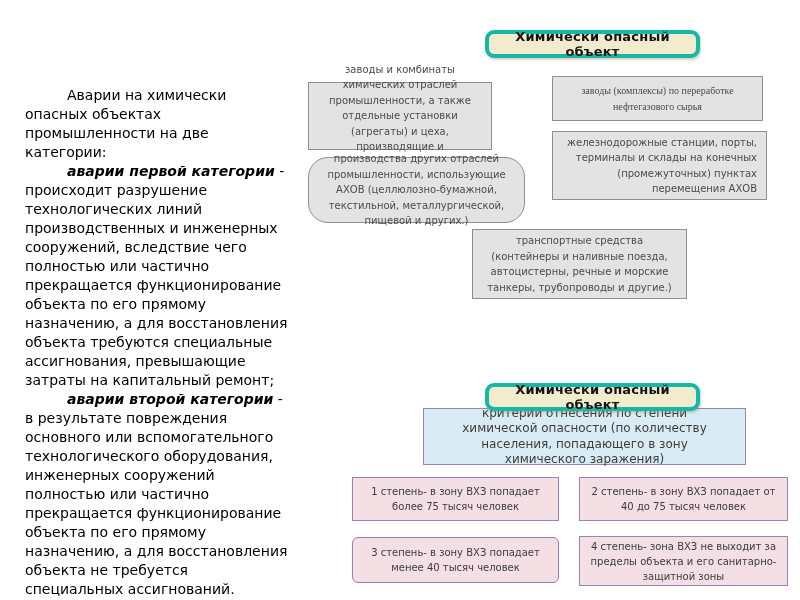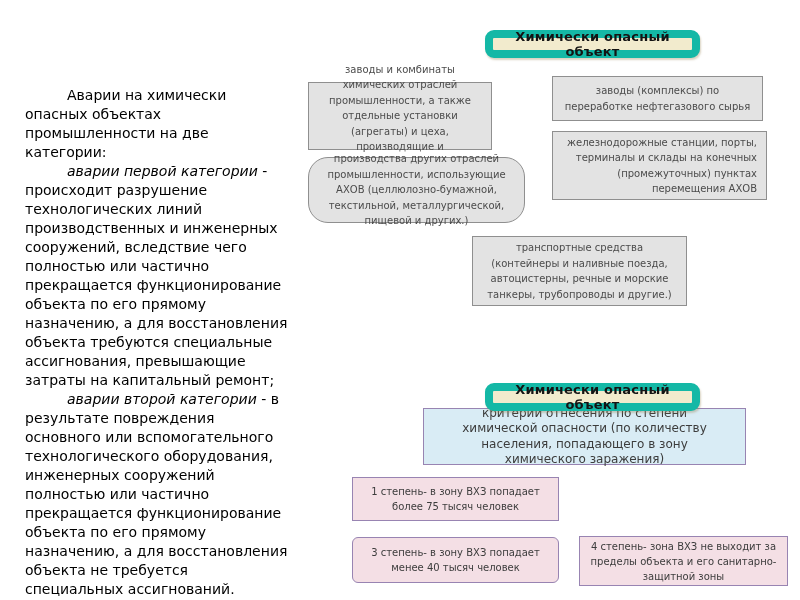--- a/index.html
+++ b/index.html
@@ -6,47 +6,47 @@
   .slide {
     position:relative; width:800px; height:600px; background:#ffffff;
     font-family:"DejaVu Sans", sans-serif; overflow:hidden; margin:0 auto;
   }
   
   .left-text {
     position:absolute; left:25px; top:86px; width:264px;
     font-size:14px; line-height:19px; color:#000;
   }
   .left-text p { margin:0; text-indent:42px; }
-  .lead { font-weight:normal; font-style:italic; }
+  .lead { font-weight:bold; font-style:italic; }
 
   
   .titlebox {
     position:absolute; width:215px; height:28px; box-sizing:border-box;
-    background:#f2ebcd; border:8px solid #14b8a6; border-radius:9px;
+    background:#f2ebcd; border:4px solid #14b8a6; border-radius:9px;
     box-shadow:1px 2px 2px rgba(150,130,80,0.35);
     display:flex; align-items:center; justify-content:center;
     font-size:13px; font-weight:bold; color:#141414; letter-spacing:0.2px;
     text-align:center; z-index:2;
   }
   .t1 { left:485px; top:30px; }
   .t2 { left:485px; top:383px; }
 
   
   .gbox {
     position:absolute; box-sizing:border-box;
     background:#e3e3e3; border:1px solid #8f8f8f;
     color:#4b4b4b; font-size:10px; line-height:15.5px;
     display:flex; align-items:center; justify-content:center;
     text-align:center; padding:2px 9px;
   }
   .g1 { left:308px; top:74px;  width:184px; height:68px;margin-top:8px; }
-  .g2 { left:552px; top:76px;  width:211px; height:45px; }
+  .g2 { left:552px; top:76px;  width:211px; height:45px;font-family:Liberation Serif, serif; }
   .g3 { left:552px; top:131px; width:215px; height:69px;text-align:right; }
   .g4 { left:308px; top:157px; width:217px; height:66px;border-radius:20px; }
-  .g5 { left:472px; top:236px; width:215px; height:70px; }
+  .g5 { left:472px; top:229px; width:215px; height:70px; }
 
   
   .bluebox {
     position:absolute; left:423px; top:408px; width:323px; height:57px;
     box-sizing:border-box; background:#d9ecf5; border:1px solid #9884b2;
     color:#3c3c3c; font-size:12px; line-height:15.5px;
     display:flex; align-items:center; justify-content:center;
     text-align:center; padding:2px 22px; z-index:1;
   }
 
@@ -77,16 +77,17 @@
   <div class="titlebox t1">Химически опасный объект</div>
   <div class="gbox g1">заводы и комбинаты химических отраслей промышленности, а также отдельные установки (агрегаты) и цеха, производящие и потребляющие АХОВ</div>
   <div class="gbox g2">заводы (комплексы) по переработке нефтегазового сырья</div>
   <div class="gbox g3">железнодорожные станции, порты, терминалы и склады на конечных (промежуточных) пунктах перемещения АХОВ</div>
   <div class="gbox g4">производства других отраслей промышленности, использующие АХОВ (целлюлозно-бумажной, текстильной, металлургической, пищевой и других.)</div>
   <div class="gbox g5">транспортные средства (контейнеры и наливные поезда, автоцистерны, речные и морские танкеры, трубопроводы и другие.)</div>
 
   <div class="titlebox t2">Химически опасный объект</div>
   <div class="bluebox">критерии отнесения по степени химической опасности (по количеству населения, попадающего в зону химического заражения)</div>
   <div class="pbox d1">1 степень- в зону ВХЗ попадает более 75 тысяч человек</div>
+  <div class="pbox d2">2 степень- в зону ВХЗ попадает от 40 до 75 тысяч человек</div>
   <div class="pbox d3">3 степень- в зону ВХЗ попадает менее 40 тысяч человек</div>
   <div class="pbox d4">4 степень- зона ВХЗ не выходит за пределы объекта и его санитарно-защитной зоны</div>
 
 </div>
 
 </body></html>

